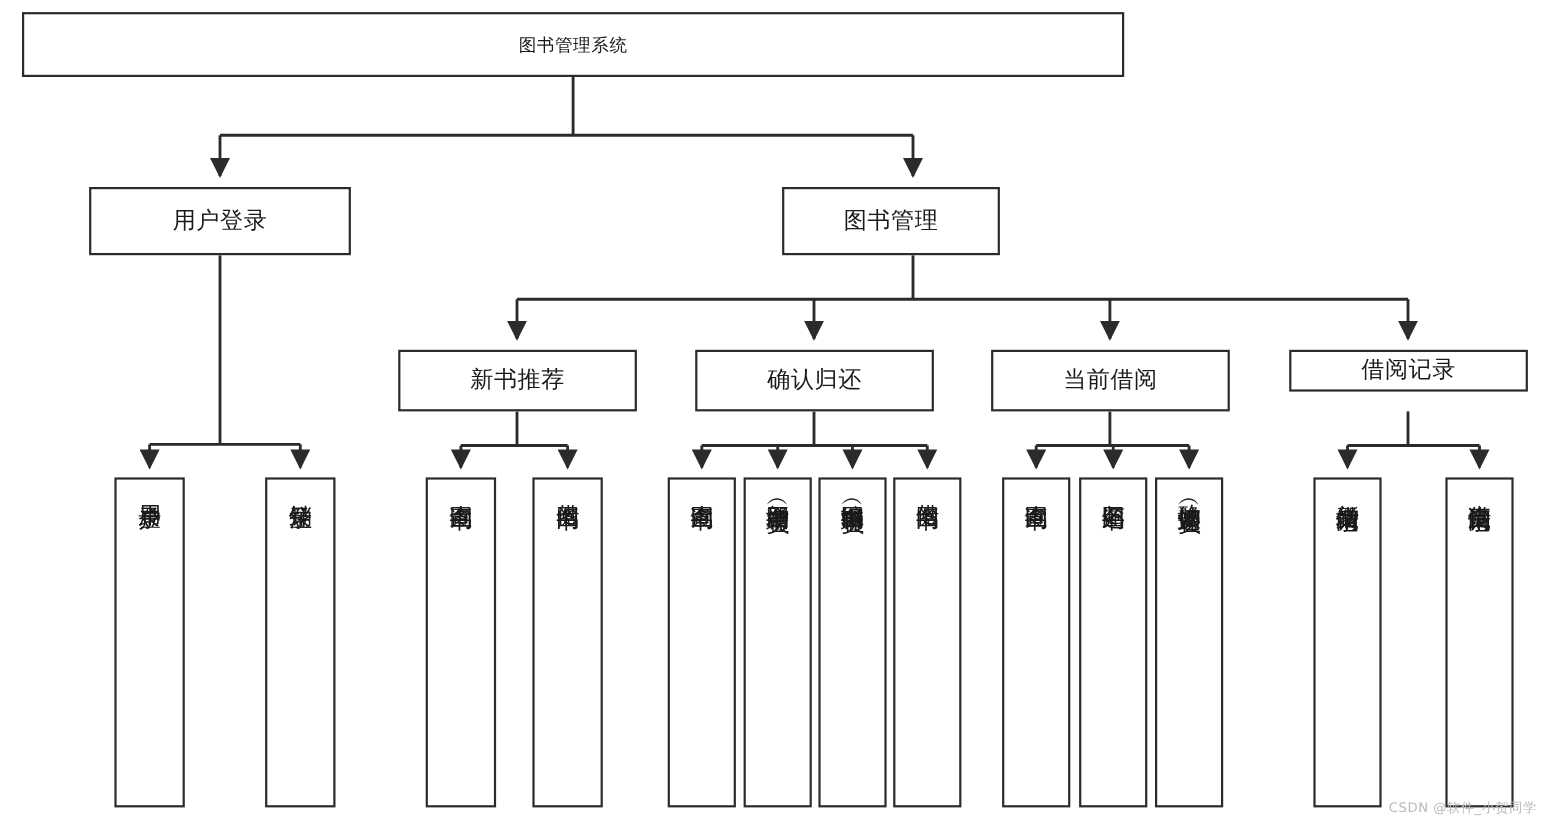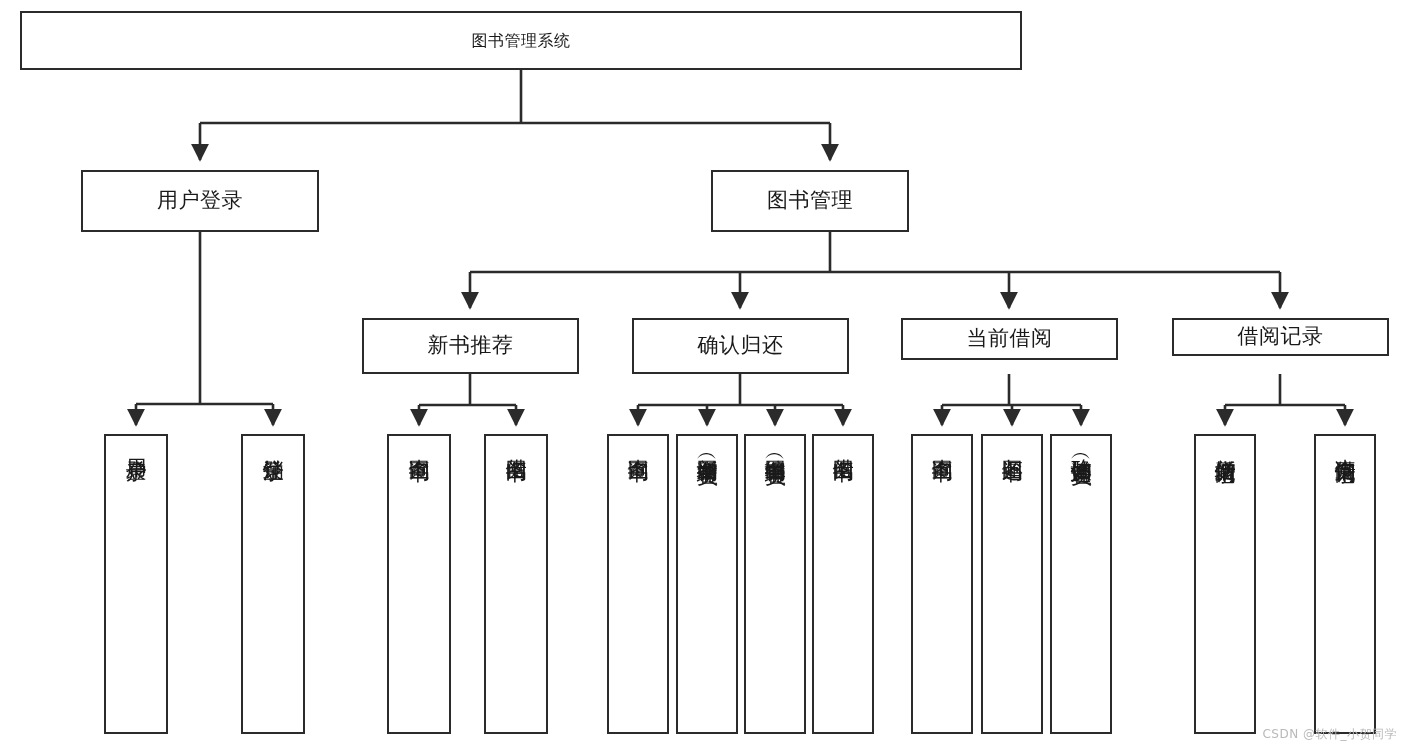--- a/index.html
+++ b/index.html
@@ -137,21 +137,21 @@
   <div class="node h" style="left:711px; top:170px; width:198px; height:62px;">
     <span class="lbl">图书管理</span>
   </div>
 
   <div class="node h" style="left:362px; top:318px; width:217px; height:56px;">
     <span class="lbl">新书推荐</span>
   </div>
   <div class="node h" style="left:632px; top:318px; width:217px; height:56px;">
     <span class="lbl">确认归还</span>
   </div>
-  <div class="node h" style="left:901px; top:318px; width:217px; height:42px;">
+  <div class="node h" style="left:901px; top:318px; width:217px; height:56px;">
     <span class="lbl">当前借阅</span>
   </div>
   <div class="node h" style="left:1172px; top:318px; width:217px; height:38px;">
     <span class="lbl">借阅记录</span>
   </div>
 
   <div class="node v" style="left:104px; top:434px; width:64px; height:300px;">
     <span class="lbl">用户登录</span>
   </div>
   <div class="node v" style="left:241px; top:434px; width:64px; height:300px;">

